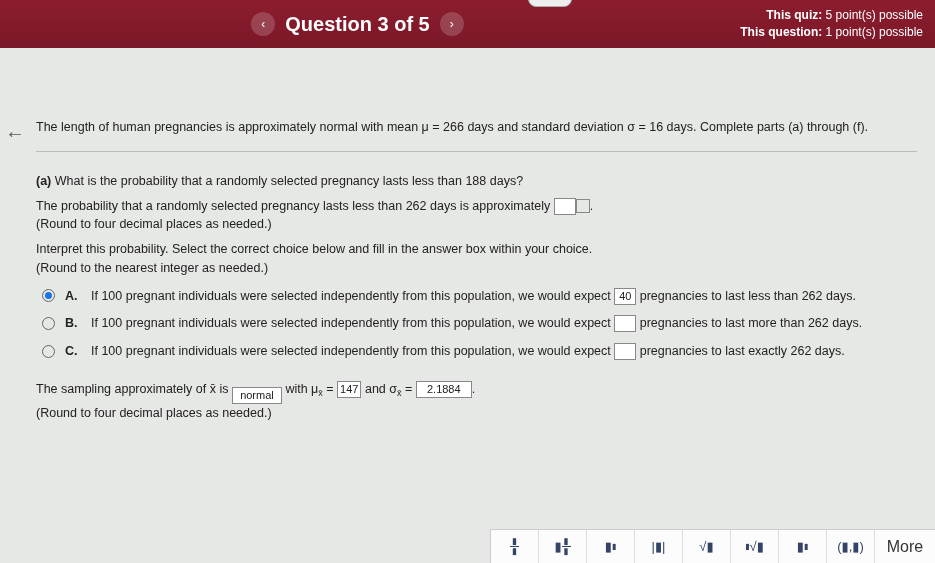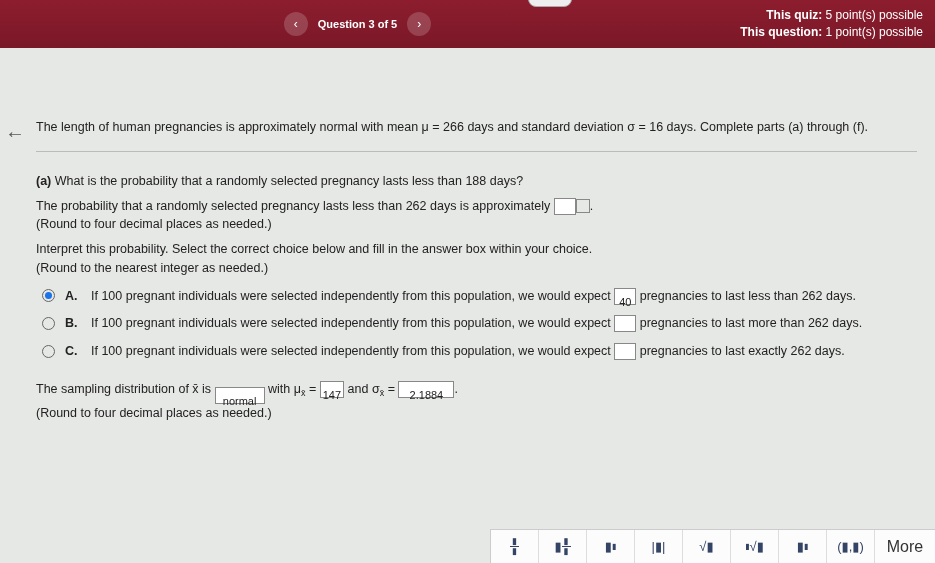--- a/index.html
+++ b/index.html
@@ -1,33 +1,33 @@
 <!DOCTYPE html>
 <html><head>
 <meta charset="utf-8">
 <style>
   * { box-sizing: border-box; margin: 0; padding: 0; }
   body { font-family: Arial, Helvetica, sans-serif; width: 935px; height: 563px; overflow: hidden; background: #e6e8e5; }
   .header { background: linear-gradient(#8c1d2e,#7a1828); height: 48px; display: flex; align-items: center; color: #fff; padding: 0 12px; }
   .nav-group { flex: 1; display: flex; justify-content: center; align-items: center; gap: 10px; }
   .nav-btn { width: 24px; height: 24px; border-radius: 50%; background: rgba(255,255,255,0.18); display: flex; align-items: center; justify-content: center; cursor: pointer; font-size: 12px; color:#fff; }
-  .nav-title { font-weight: bold; font-size: 11px; }
+  .nav-title { font-weight: bold; font-size: 20px; }
   .score { text-align: right; font-size: 12px; line-height: 1.4; min-width: 220px; }
   .score b { font-weight: bold; }
   .gap { height: 64px; background:#e6e8e5; }
   .content-wrap { display:flex; }
   .back-arrow { width:30px; display:flex; align-items:flex-start; justify-content:center; padding-top:8px; font-size:20px; color:#555; cursor:pointer;}
   .content { flex:1; padding: 6px 18px 0 6px; font-size: 12.5px; color: #222; line-height: 1.5; }
   .intro { margin-bottom: 14px; }
   .link { color: #1a5fb4; text-decoration: underline; cursor:pointer; }
   hr.div { border: none; border-top: 1px solid #bbb; margin: 14px 0 20px; position:relative;}
   .pill { position:absolute; left:50%; transform:translateX(60px); top:-9px; width:44px; height:16px; border:1px solid #aaa; border-radius:10px; background:#eee; font-size:9px; text-align:center; line-height:14px; color:#666; letter-spacing:2px;}
   .part-label { font-weight: bold; }
   .para { margin: 6px 0; }
-  .input-box { display:inline-block; border:1px solid #888; background:#fff; min-width:22px; height:17px; vertical-align:middle; font-size:11px; text-align:center; line-height:15px; padding:6px 2px;}
+  .input-box { display:inline-block; border:1px solid #888; background:#fff; min-width:22px; height:17px; vertical-align:middle; font-size:11px; text-align:center; line-height:15px; padding:0 2px;}
   .input-box.wide { min-width:50px;margin-top:12px; }
   .input-box.wider { min-width:56px; }
   .choices { margin: 8px 0 14px 6px; }
   .choice-row { display:flex; align-items:center; gap:10px; margin:9px 0; }
   .radio { width:13px; height:13px; border:1px solid #666; border-radius:50%; display:inline-flex; align-items:center; justify-content:center; cursor:pointer; flex-shrink:0;}
   .radio.sel::after { content:""; width:7px; height:7px; background:#1a73e8; border-radius:50%; display:block;}
   .choice-letter { font-weight:bold; width:16px; }
   .choice-text { flex:1; }
   .toolbar { position:absolute; bottom:0; right:0; height:34px; background:#fcfcfc; border:1px solid #ccc; border-right:none; border-bottom:none; display:flex; align-items:center; }
   .tool { width:48px; height:34px; border-right:1px solid #ddd; display:flex; align-items:center; justify-content:center; font-size:13px; color:#346; cursor:pointer; }
@@ -104,21 +104,21 @@
         <span class="choice-text">
           <span>If 100 pregnant individuals were selected independently from this population, we would expect</span>
           <span class="input-box"></span>
           <span>pregnancies to last exactly 262 days.</span>
         </span>
       </div>
     </div>
 
 
     <div class="para">
-      <span>The sampling distribution of x̄ is</span>
+      <span>The sampling approximately of x̄ is</span>
       <span class="input-box wide">normal</span>
       <span>with μ</span><span class="sub-x">x̄</span>
       <span>=</span>
       <span class="input-box">147</span>
       <span>and σ</span><span class="sub-x">x̄</span>
       <span>=</span>
       <span class="input-box wider">2.1884</span>.
       <br>
       <span>(Round to four decimal places as needed.)</span>
     </div>

